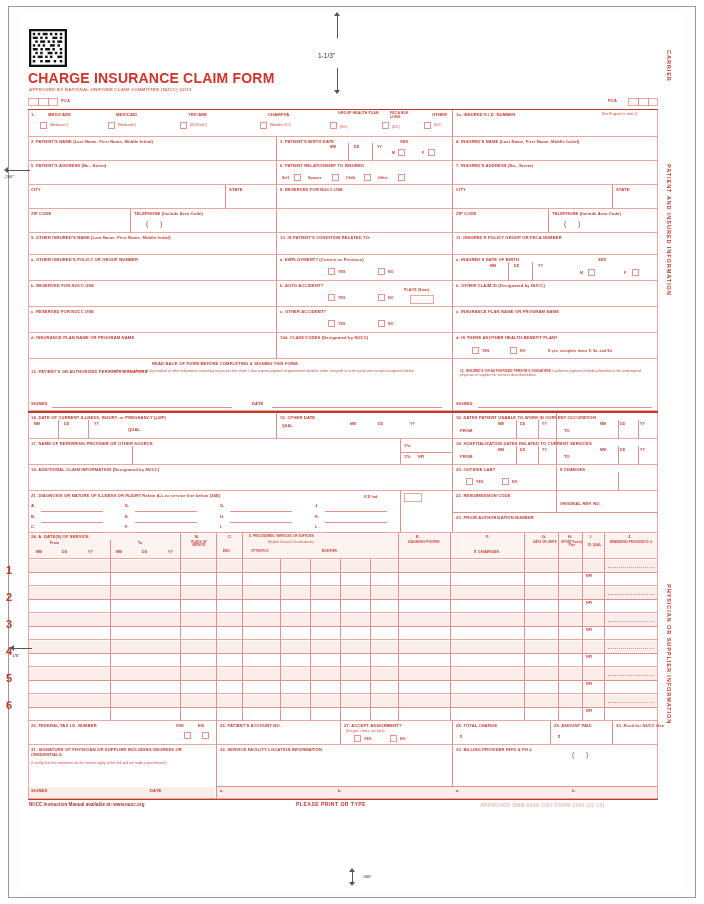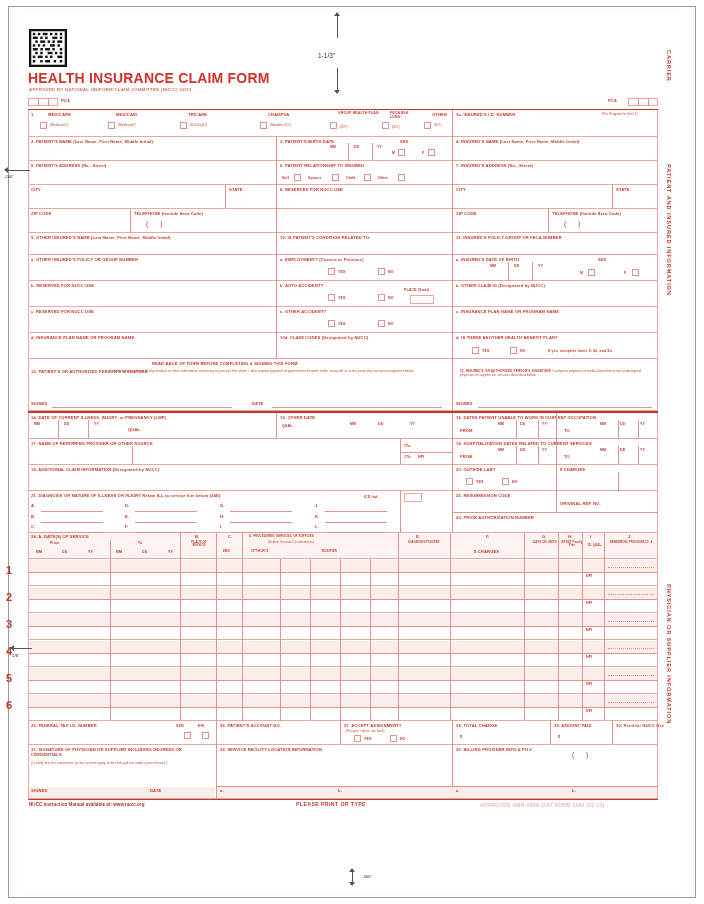--- a/index.html
+++ b/index.html
@@ -185,21 +185,21 @@
           <rect x="11" y="14" width="1.3" height="1.3"></rect>
         <rect x="14.9" y="14" width="2.6" height="1.3"></rect>
         <rect x="2" y="16.3" width="1.3" height="1.3"></rect>
           <rect x="5.9" y="16.3" width="1.3" height="1.3"></rect>
         <rect x="8.5" y="16.3" width="2.6" height="1.3"></rect>
           <rect x="13" y="16.3" width="1.3" height="1.3"></rect>
         <rect x="16.2" y="16.3" width="1.3" height="1.3"></rect>
       </g>
     </svg>
 
-    <div id="title">HEALTH INSURANCE CLAIM FORM</div>
+    <div id="title">CHARGE INSURANCE CLAIM FORM</div>
     <div id="subtitle">APPROVED BY NATIONAL UNIFORM CLAIM COMMITTEE (NUCC) 02/12</div>
 
     <div class="box" style="left:8px;top:84px;width:30px;height:8px;"></div>
     <div class="vline" style="left:18px;top:84px;height:8px;"></div>
     <div class="vline" style="left:28px;top:84px;height:8px;"></div>
     <div class="lbl sm" style="left:41px;top:85px;">PICA</div>
     <div class="box" style="left:608px;top:84px;width:30px;height:8px;"></div>
     <div class="vline" style="left:618px;top:84px;height:8px;"></div>
     <div class="vline" style="left:628px;top:84px;height:8px;"></div>
     <div class="lbl sm" style="left:588px;top:85px;">PICA</div>

